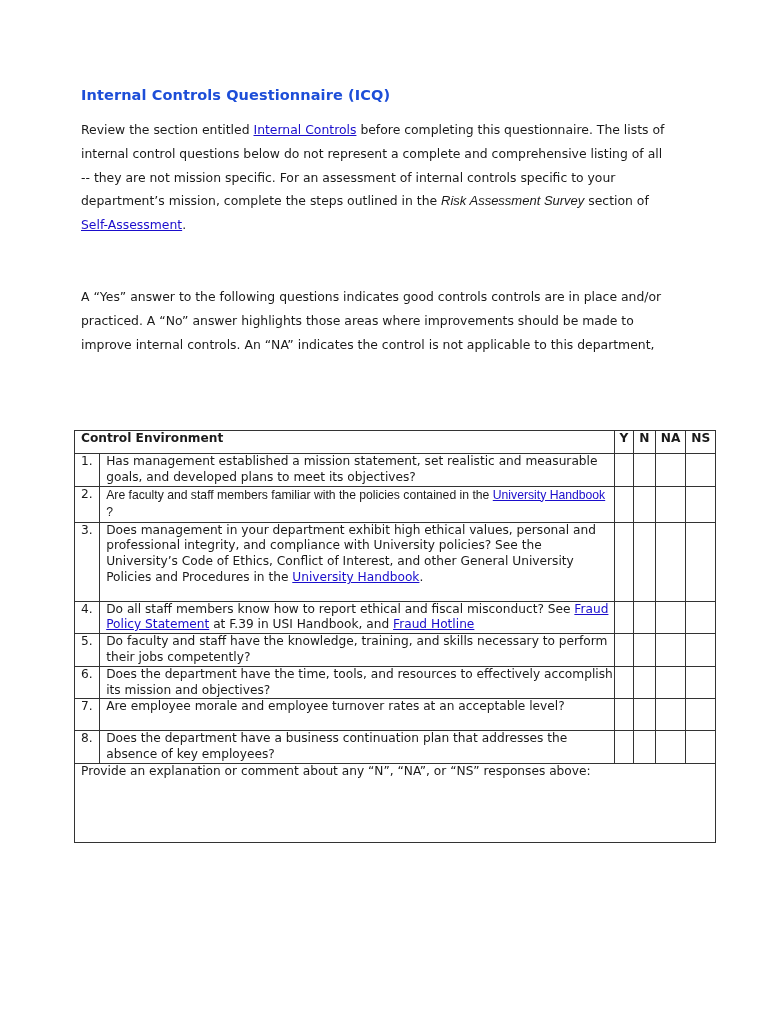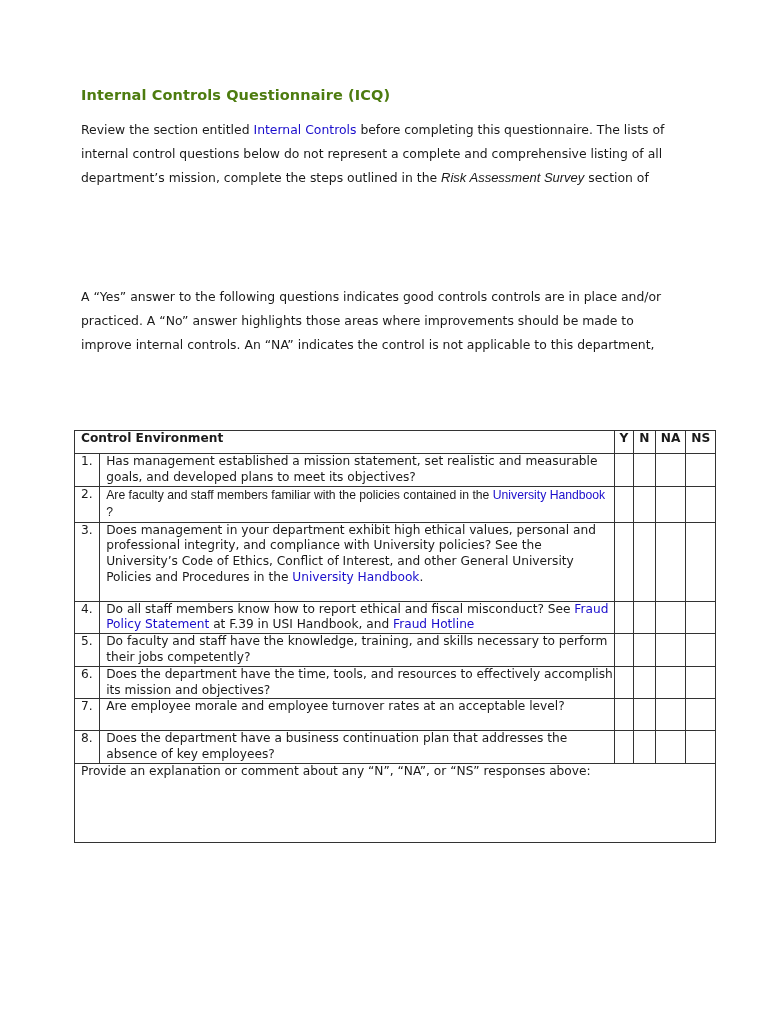--- a/index.html
+++ b/index.html
@@ -1,23 +1,23 @@
 <!DOCTYPE html>
 <html><head>
 <meta charset="utf-8">
 <style>
   html, body { margin: 0; padding: 0; background: #ffffff; }
   body { width: 770px; height: 1024px; position: relative; overflow: hidden;
          font-family: "DejaVu Sans", sans-serif; color: #1a1a1a; }
-  .title { position: absolute; left: 81px; top: 87px; font-size: 14.5px; font-weight: bold; color: #4d7c0f; letter-spacing: 0.1px; }
+  .title { position: absolute; left: 81px; top: 87px; font-size: 14.5px; font-weight: bold; color: #1d4ed8; letter-spacing: 0.1px; }
   .para { position: absolute; left: 81px; width: 620px; font-size: 12.4px; line-height: 23.8px; color: #1a1a1a; }
   .p1 { top: 118px; }
   .p2 { top: 285px; }
   .line { display: block; white-space: nowrap; }
-  a.link { color: #1a0dcc; }
+  a.link { color: #1a0dcc; text-decoration: underline; }
   .u { text-decoration: underline; }
   .it { font-style: italic; font-family: "Liberation Sans", sans-serif; font-size: 13px; }
 
   table.icq { position: absolute; left: 74px; top: 430px; width: 642px; border-collapse: collapse; table-layout: fixed;
               font-size: 12.2px; line-height: 15.8px; }
   table.icq td { border: 1px solid #333333; vertical-align: top; padding: 0 0 0 6px; }
   .col-num { width: 23px; }
   .col-q { width: 470px; }
   .col-y { width: 17px; }
   .col-n { width: 20px; }
@@ -31,21 +31,23 @@
   td.box { padding: 0; }
 </style>
 </head>
 <body>
 
 <div class="title">Internal Controls Questionnaire (ICQ)</div>
 
 <div class="para p1">
   <span class="line"><span>Review the section entitled </span><a class="link">Internal Controls</a><span> before completing this questionnaire. The lists of</span></span>
   <span class="line">internal control questions below do not represent a complete and comprehensive listing of all</span>
+  <span class="line">-- they are not mission specific.  For an assessment of internal controls specific to your</span>
   <span class="line"><span>department’s mission, complete the steps outlined in the </span><span class="it">Risk Assessment Survey</span><span> section of</span></span>
+  <span class="line"><a class="link">Self-Assessment</a><span>.</span></span>
 </div>
 
 <div class="para p2">
   <span class="line">A “Yes” answer to the following questions indicates good controls controls are in place and/or</span>
   <span class="line">practiced.  A “No” answer highlights those areas where improvements should be made to</span>
   <span class="line">improve internal controls.  An “NA” indicates the control is not applicable to this department,</span>
 </div>
 
 <table class="icq">
   <colgroup>

